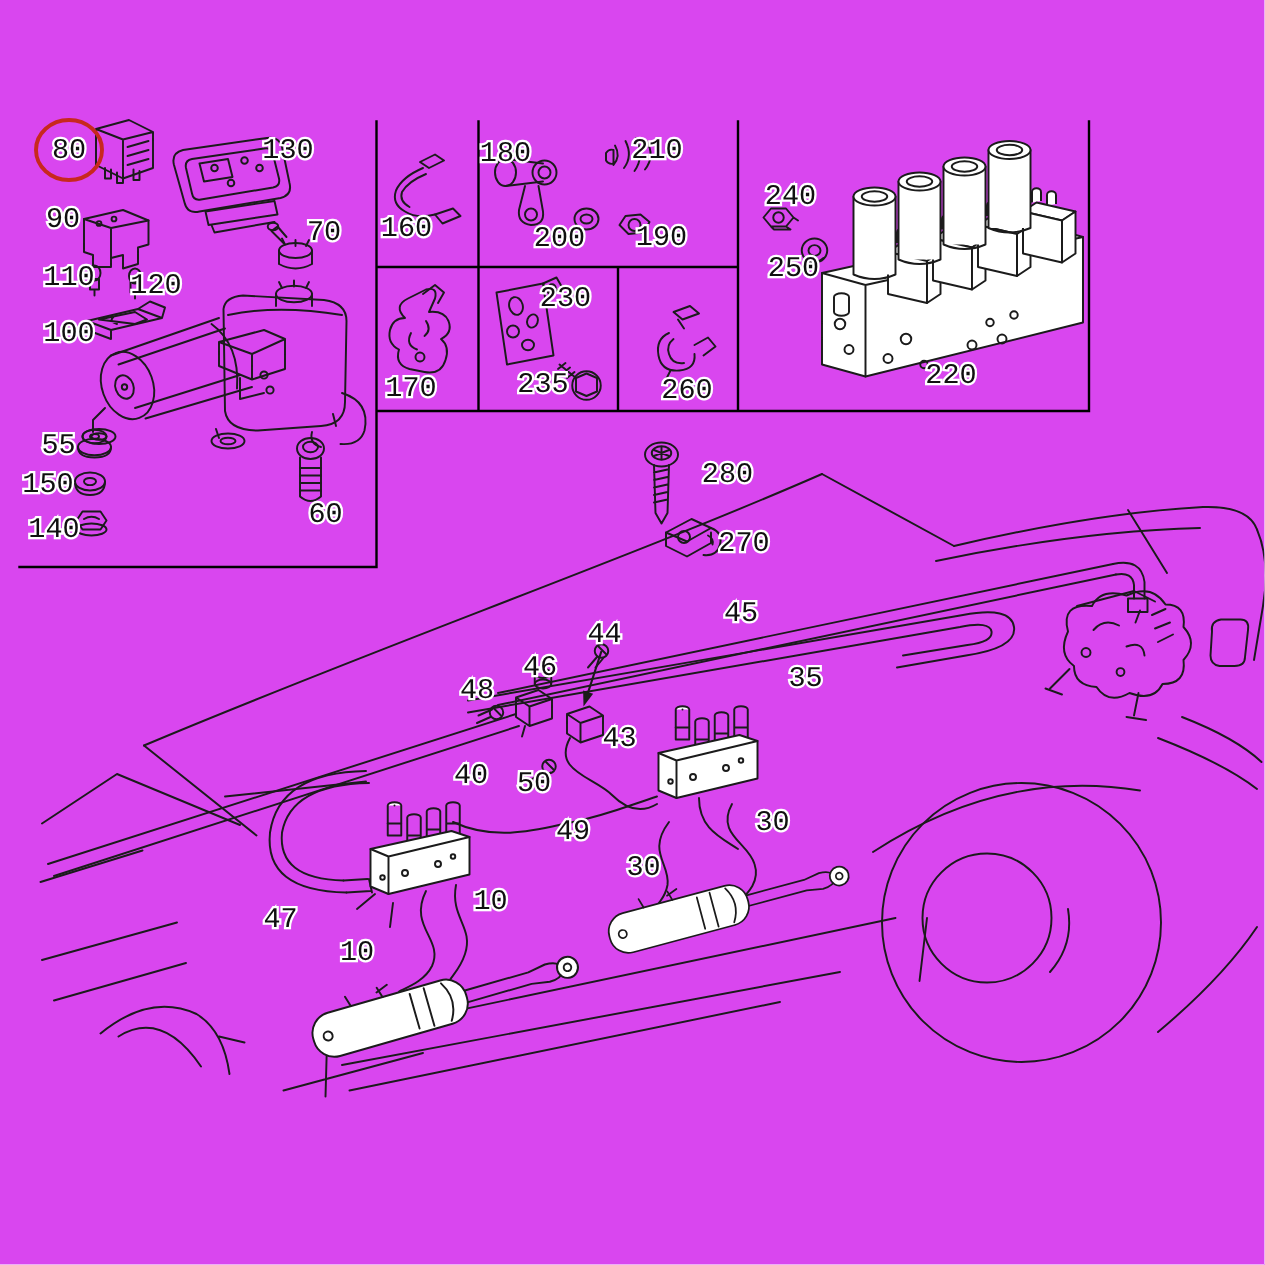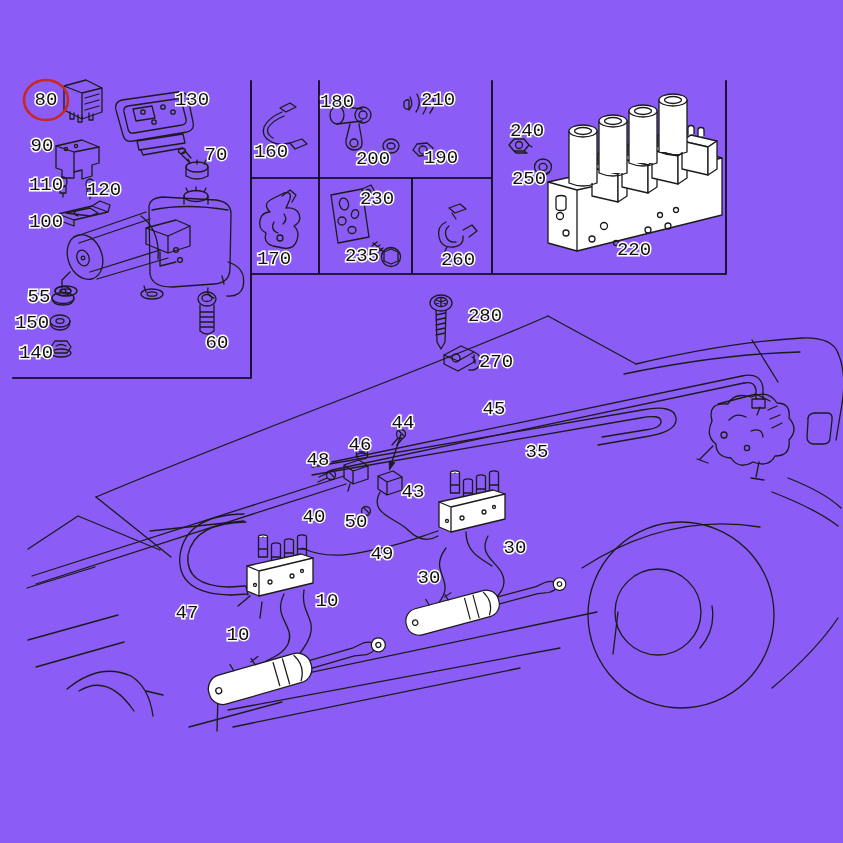--- a/index.html
+++ b/index.html
@@ -1,16 +1,16 @@
 <!DOCTYPE html>
 <html><head>
 <meta charset="utf-8">
 <style>
   html,body{margin:0;padding:0;background:#fff;}
-  #stage{position:relative;width:843px;height:843px;background:#8b5cf6;overflow:hidden;
+  #stage{position:relative;width:843px;height:843px;background:#d946ef;overflow:hidden;
          font-family:"Liberation Mono",monospace;}
   svg{display:block;}
   .ln{fill:none;stroke:#1b1b1b;stroke-width:1.3;stroke-linecap:round;stroke-linejoin:round;}
   .frame{fill:none;stroke:#000;stroke-width:1.6;stroke-linecap:square;}
   .wfill{fill:#fff;stroke:#1b1b1b;stroke-width:1.3;stroke-linejoin:round;}
   .callout{font-family:"Liberation Mono",monospace;font-size:19px;fill:#101010;
            text-anchor:middle;dominant-baseline:central;
            stroke:#fff;stroke-width:3px;paint-order:stroke;}
 </style>
 </head>

